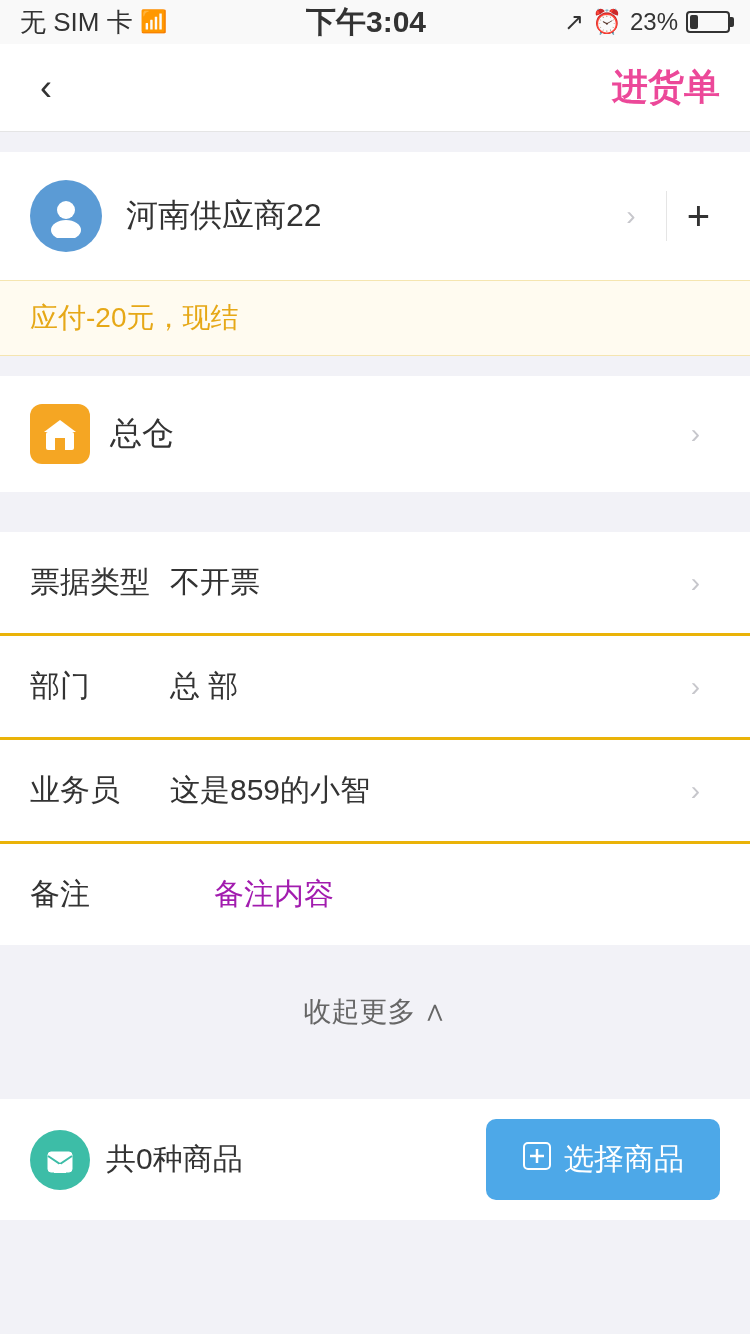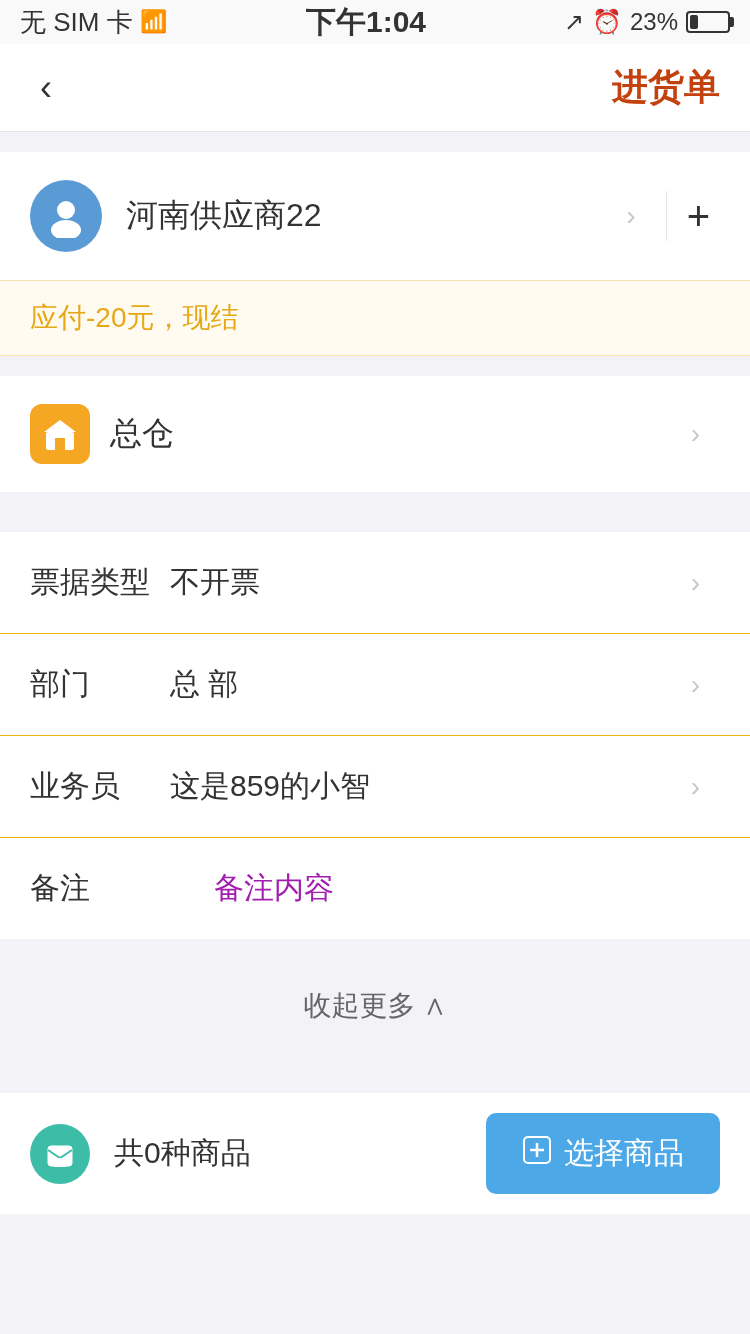--- a/index.html
+++ b/index.html
@@ -67,21 +67,21 @@
     }
     .nav-back {
       font-size: 36px;
       color: #333;
       cursor: pointer;
       padding: 10px;
     }
     .nav-title {
       font-size: 36px;
       font-weight: 600;
-      color: #c2410c;
+      color: #ec4899;
     }
     .nav-action {
       font-size: 30px;
       color: #333;
       cursor: pointer;
     }
 
     
     .section-gap {
       height: 20px;
@@ -169,21 +169,21 @@
 
     
     .form-section {
       background: #fff;
       margin-top: 20px;
     }
     .form-row {
       display: flex;
       align-items: center;
       padding: 30px 30px;
-      border-bottom: 1px solid #eab308;
+      border-bottom: 3px solid #eab308;
       min-height: 100px;
     }
     .form-row:last-child { border-bottom: none; gap: 44px; }
     .form-label {
       font-size: 30px;
       color: #333;
       width: 140px;
       flex-shrink: 0;
     }
     .form-value {
@@ -213,21 +213,21 @@
       display: flex;
       align-items: center;
       justify-content: space-between;
       background: #fff;
       padding: 20px 30px;
       margin-top: 20px;
     }
     .product-count-section {
       display: flex;
       align-items: center;
-      gap: 24px;
+      gap: 16px;
     }
     .product-icon {
       width: 60px; height: 60px;
       border-radius: 50%;
       background: #3dbda7;
       display: flex; align-items: center; justify-content: center;
     }
     .product-count-text {
       font-size: 30px;
       color: #333;
@@ -250,21 +250,21 @@
     }
   </style>
 </head>
 <body>
 
 <div class="status-bar">
   <div class="status-left">
     <span>无 SIM 卡</span>
     <span class="wifi-icon">📶</span>
   </div>
-  <div class="status-center">下午1:04</div>
+  <div class="status-center">下午3:04</div>
   <div class="status-right">
     <span>↗</span>
     <span>⏰</span>
     <span>23%</span>
     <span class="battery-icon">
       <div class="battery-fill"></div>
     </span>
   </div>
 </div>
 

